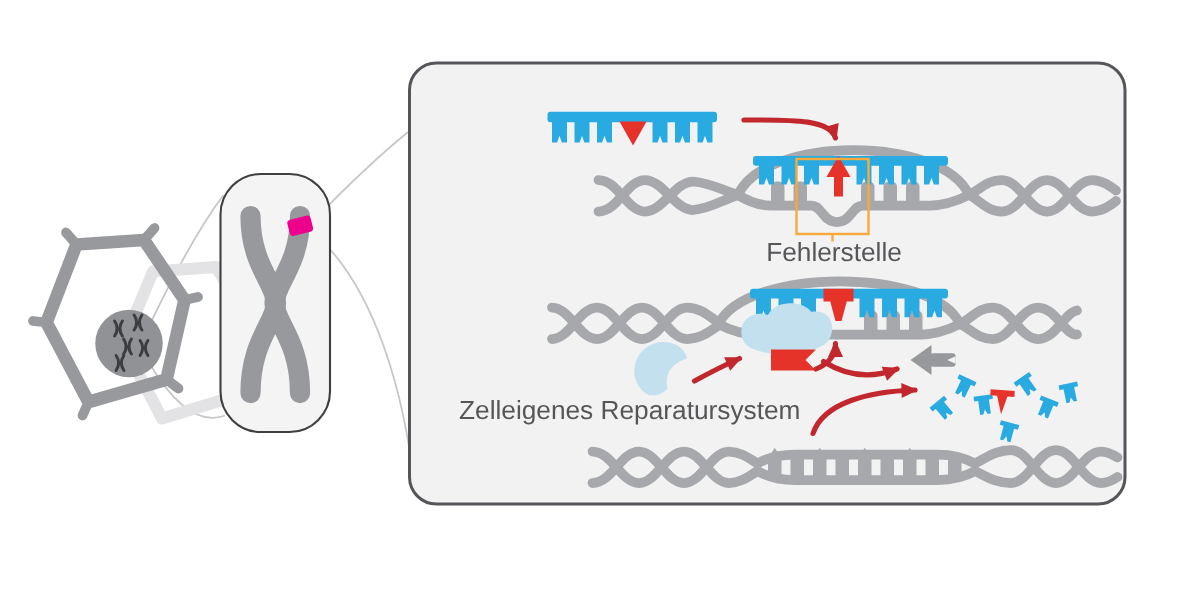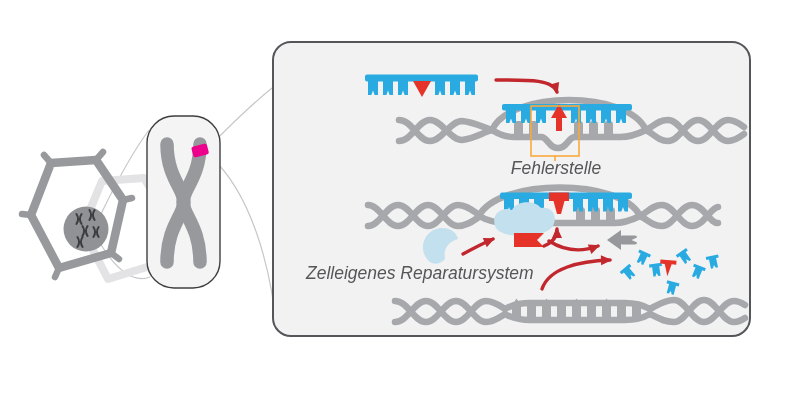--- a/index.html
+++ b/index.html
@@ -1,17 +1,17 @@
 <!DOCTYPE html>
 <html><head>
 <meta charset="utf-8">
 <style>
   html,body{margin:0;padding:0;background:#ffffff;}
   .stage{position:relative;width:800px;height:400px;background:#ffffff;overflow:hidden;
-         font-family:"Liberation Sans",sans-serif;font-style:italic;}
+         font-family:"Liberation Sans",sans-serif;}
   svg{display:block}
   .conn{stroke:#c6c7c9;stroke-width:1.2;fill:none}
   .cell{stroke:#97999c;stroke-width:8.5;fill:none;stroke-linejoin:round;stroke-linecap:round}
   .cellstub{stroke:#97999c;stroke-width:6.5;stroke-linecap:round}
   .fadedcell{stroke:#e3e3e5;stroke-width:8;fill:none;stroke-linejoin:round}
   .nucleus{fill:#909295}
   .minichrom{stroke:#3d3d3f;stroke-width:2;fill:none;stroke-linecap:round}
   .chrombox{fill:#f4f4f5;stroke:#3e3f41;stroke-width:1.4}
   .chromatid{stroke:#97999c;stroke-width:13.5;fill:none;stroke-linecap:round}
   .panel{stroke:#55565a;stroke-width:2}

